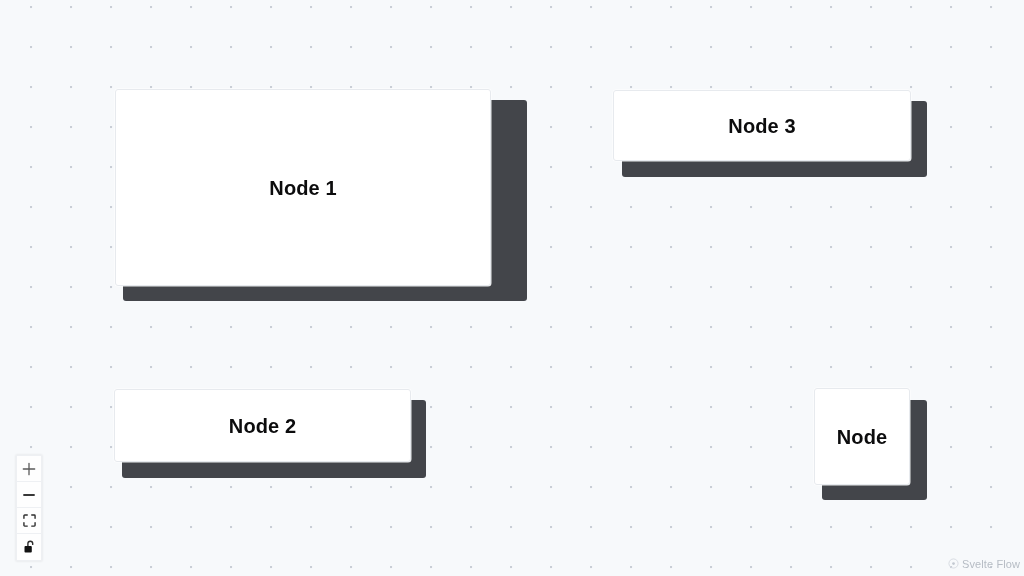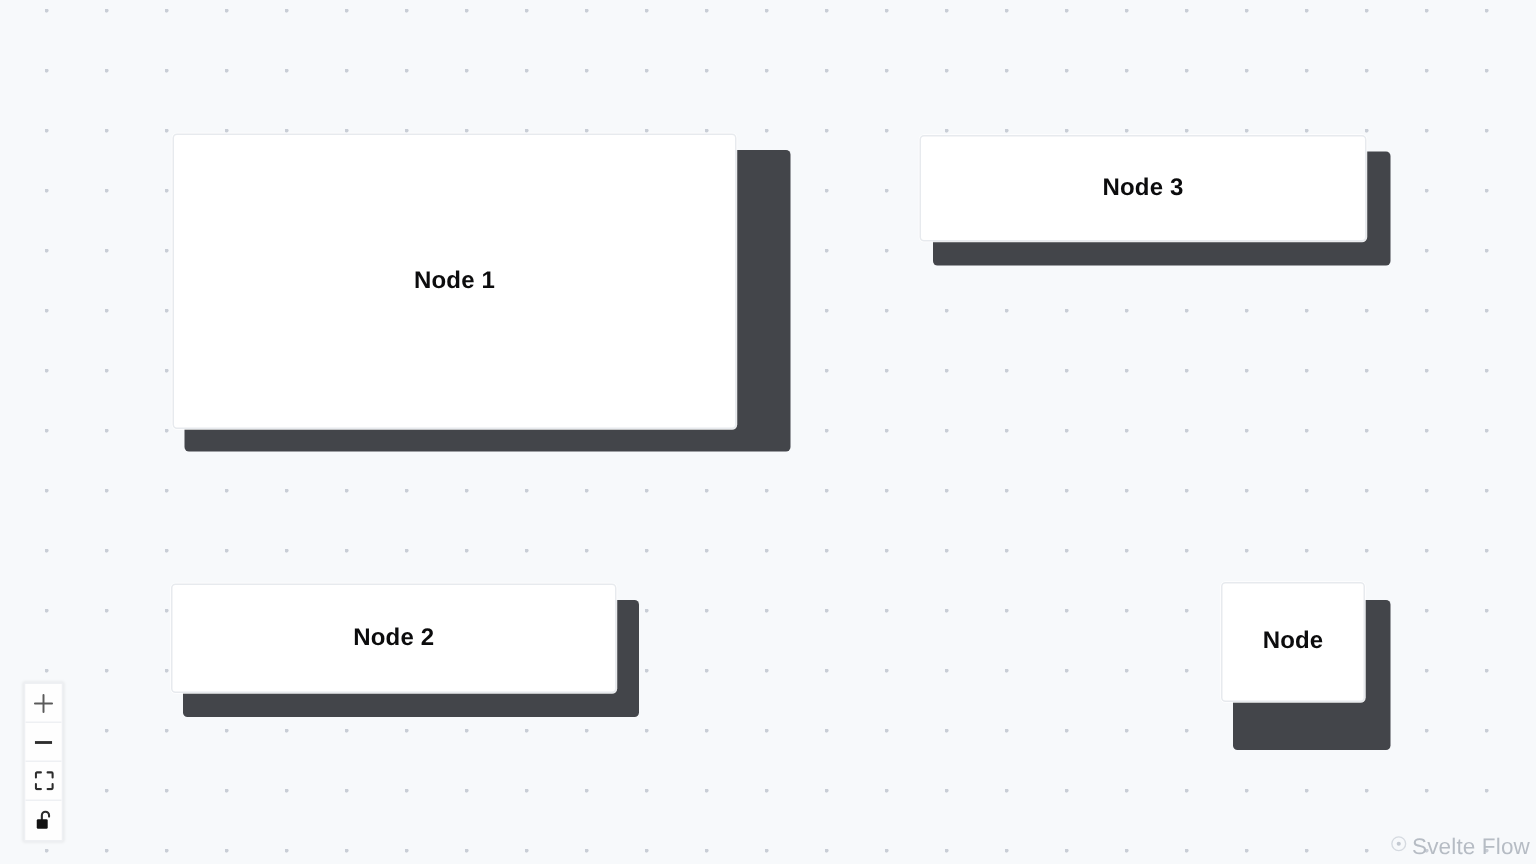--- a/index.html
+++ b/index.html
@@ -42,42 +42,42 @@
     border-radius: 3px;
     z-index: 2;
     display: flex;
     align-items: center;
     justify-content: center;
     overflow: hidden;
     box-shadow: 0 0 0 0.5px rgba(255,255,255,0.9);
   }
 
   .node-label {
-    font-size: 16px;
+    font-size: 20px;
     font-weight: bold;
     color: #0c0c0d;
     letter-spacing: 0.1px;
     white-space: nowrap;
     line-height: 1;
   }
 
   
   #node-1 .node-body   { left: 115px; top: 89px;  width: 376px; height: 197px; }
   #node-1 .node-shadow { left: 123px; top: 100px; width: 404px; height: 201px; }
 
   
   #node-2 .node-body   { left: 114px; top: 389px; width: 297px; height: 73px; }
   #node-2 .node-shadow { left: 122px; top: 400px; width: 304px; height: 78px; }
 
   
   #node-3 .node-body   { left: 613px; top: 90px;  width: 298px; height: 71px; }
   #node-3 .node-shadow { left: 622px; top: 101px; width: 305px; height: 76px; }
 
   
-  #node-4 .node-body   { left: 814px; top: 388px; width: 96px; height: 80px; }
+  #node-4 .node-body   { left: 814px; top: 388px; width: 96px; height: 97px; }
   #node-4 .node-shadow { left: 822px; top: 400px; width: 105px; height: 100px; }
 
   
   #controls {
     position: absolute;
     left: 16px;
     bottom: 15px;
     width: 26px;
     background: #ffffff;
     border: 1px solid #eef0f3;
@@ -108,21 +108,21 @@
     position: absolute;
     right: 4px;
     bottom: 3px;
     display: flex;
     align-items: center;
     gap: 3px;
     z-index: 5;
     text-decoration: none;
   }
   #attribution .attr-text {
-    font-size: 15px;
+    font-size: 11px;
     color: #b6bcc4;
     font-family: "Liberation Sans", sans-serif;
     letter-spacing: 0.1px;
   }
 </style>
 </head>
 <body>
 
 <div id="flow-canvas">
 

